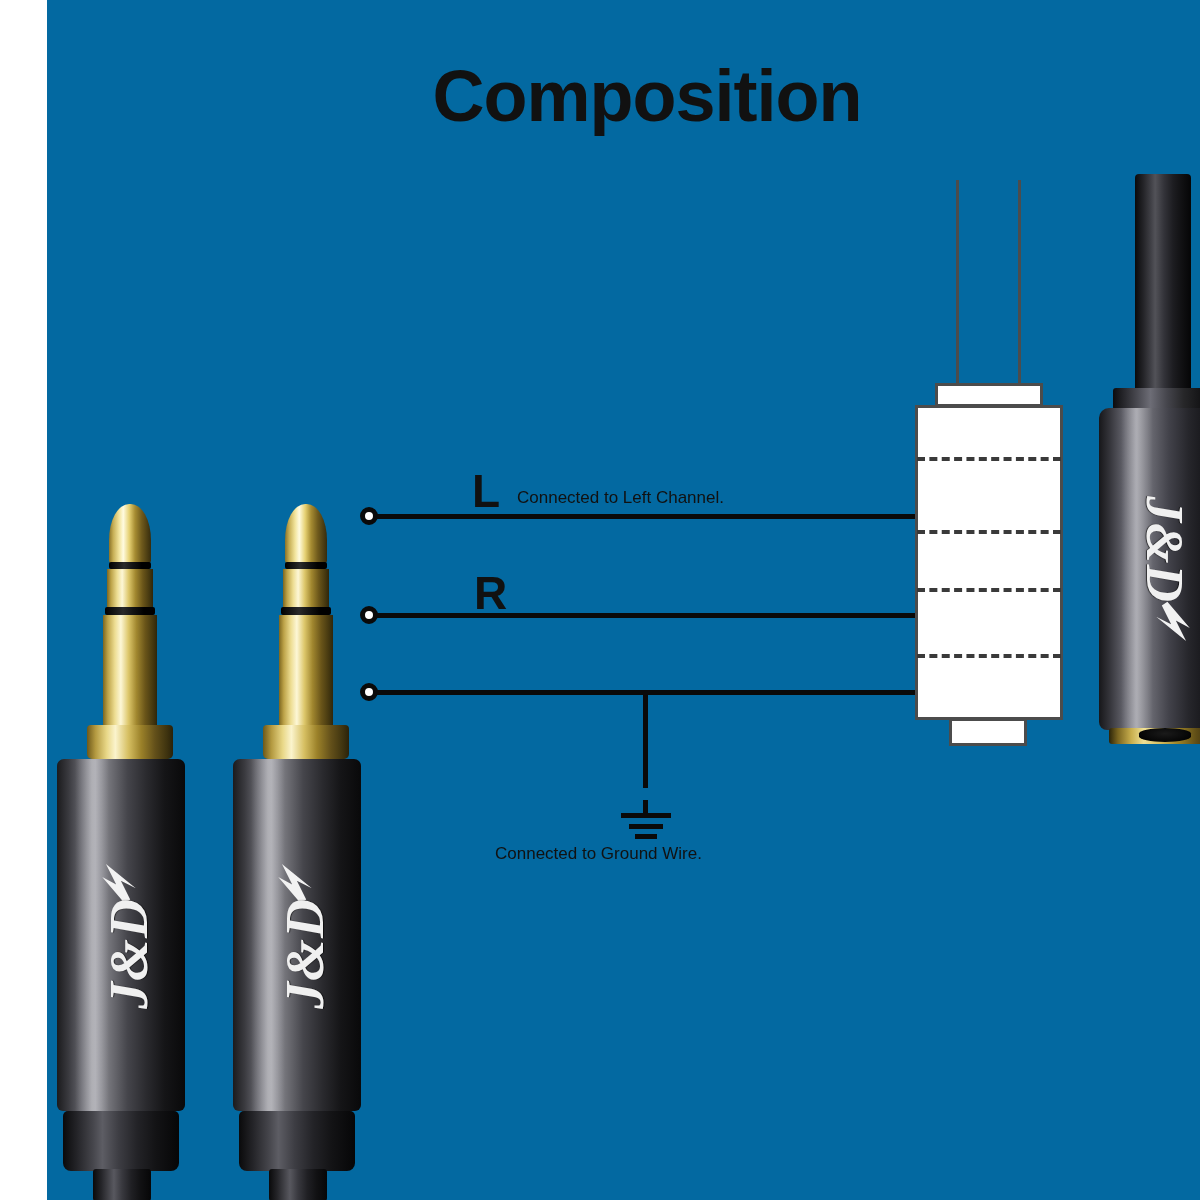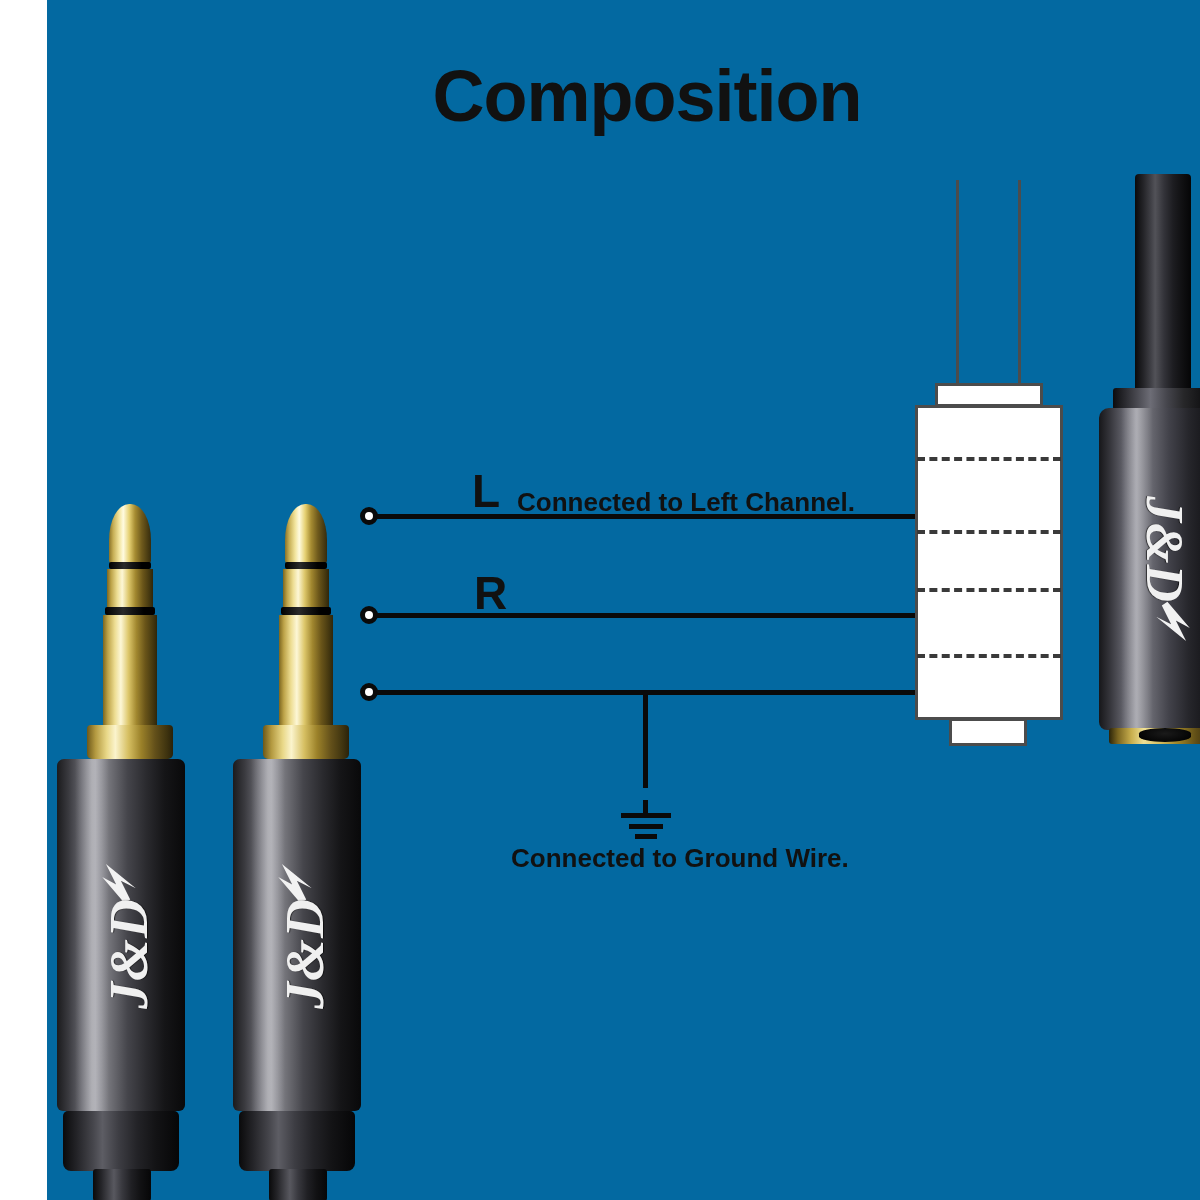--- a/index.html
+++ b/index.html
@@ -66,22 +66,22 @@
     color: #111111;
   }
   .big-letter {
     font-family: "Liberation Sans", sans-serif;
     font-weight: bold;
     font-size: 46px;
     line-height: 1;
   }
   .label-text {
     font-family: "Liberation Sans", sans-serif;
-    font-weight: bold;
-    font-size: 26px;
+    font-weight: normal;
+    font-size: 17px;
     line-height: 1;
   }
 
   
   .gnd-bar { position: absolute; background: #0a0a0a; }
 
   
   .jack-outline {
     position: absolute;
     border: 3px solid #4c4c4c;
@@ -367,21 +367,21 @@
     <div class="gnd-bar" style="left:14px; top:13px; width:50px; height:5px;"></div>
     <div class="gnd-bar" style="left:22px; top:24px; width:34px; height:5px;"></div>
     <div class="gnd-bar" style="left:28px; top:34px; width:22px; height:5px;"></div>
   </div>
 
   <div class="wire-label big-letter" style="left:425px; top:468px;">L</div>
   <div class="wire-label label-text" style="left:470px; top:489px;">Connected to Left Channel.</div>
 
   <div class="wire-label big-letter" style="left:427px; top:570px;">R</div>
 
-  <div class="wire-label label-text" style="left:464px; top:845px;">Connected to Ground Wire.</div>
+  <div class="wire-label label-text" style="left:448px; top:845px;">Connected to Ground Wire.</div>
 
   <div class="jack-cable-line" style="left:909px; top:180px; height:205px;"></div>
   <div class="jack-cable-line" style="left:971px; top:180px; height:205px;"></div>
 
   <div class="jack-outline" style="left:888px; top:383px; width:108px; height:24px;"></div>
 
   <div class="jack-outline" style="left:868px; top:405px; width:148px; height:315px;"></div>
 
   <div class="jack-dash" style="left:870px; top:457px; width:144px;"></div>
   <div class="jack-dash" style="left:870px; top:530px; width:144px;"></div>

